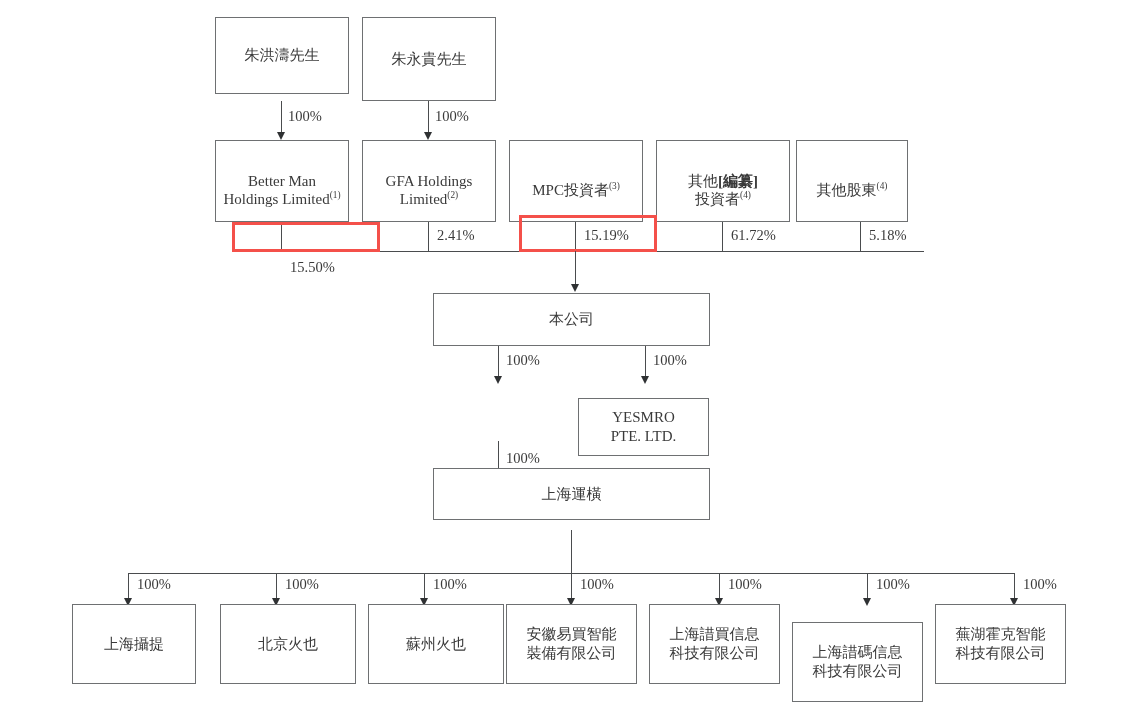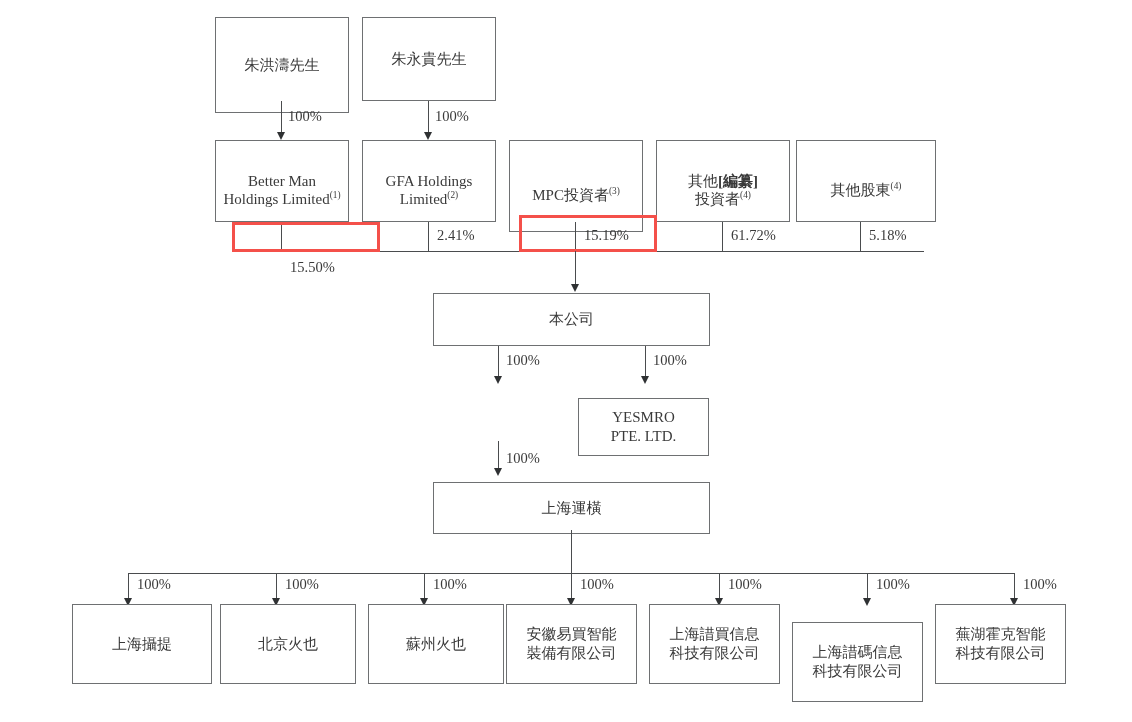--- a/index.html
+++ b/index.html
@@ -82,21 +82,21 @@
   }
   .bold-bracket {
     font-weight: bold;
   }
 </style>
 </head>
 <body>
 
 <div id="chart-root">
 
-  <div class="node" style="left:215px; top:17px; width:134px; height:96px;">
+  <div class="node" style="left:215px; top:17px; width:134px; height:77px;">
     <span class="node-label">朱洪濤先生</span>
   </div>
   <div class="node" style="left:362px; top:17px; width:134px; height:84px;text-align:right;">
     <span class="node-label">朱永貴先生</span>
   </div>
 
   <div class="vline" style="left:281px; top:101px; height:33px;"></div>
   <div class="arrow-head" style="left:277px; top:132px;"></div>
   <div class="pct" style="left:288px; top:108px;">100%</div>
 
@@ -111,33 +111,33 @@
     </span>
   </div>
 
   <div class="node latin" style="left:362px; top:140px; width:134px; height:82px;">
     <span class="node-label">
       <span>GFA Holdings
 Limited</span><sup>(2)</sup>
     </span>
   </div>
 
-  <div class="node" style="left:509px; top:140px; width:134px; height:92px;">
+  <div class="node" style="left:509px; top:140px; width:134px; height:82px;">
     <span class="node-label">
       <span>MPC投資者</span><sup>(3)</sup>
     </span>
   </div>
 
   <div class="node" style="left:656px; top:140px; width:134px; height:82px;">
     <span class="node-label">
       <span>其他</span><span class="bold-bracket">[編纂]</span><br><span>投資者</span><sup>(4)</sup>
     </span>
   </div>
 
-  <div class="node" style="left:796px; top:140px; width:140px; height:82px;">
+  <div class="node" style="left:796px; top:140px; width:112px; height:82px;">
     <span class="node-label">
       <span>其他股東</span><sup>(4)</sup>
     </span>
   </div>
 
   <div class="hline" style="left:232px; top:251px; width:692px;"></div>
 
   <div class="tick" style="left:281px; top:222px; height:29px;"></div>
   <div class="tick" style="left:428px; top:222px; height:29px;"></div>
   <div class="tick" style="left:575px; top:222px; height:29px;"></div>
@@ -171,21 +171,21 @@
 
   <div class="node latin" style="left:578px; top:383px; width:131px; height:58px;margin-top:15px;">
     <span class="node-label">YESMRO
 PTE. LTD.</span>
   </div>
 
   <div class="vline" style="left:498px; top:441px; height:30px;"></div>
   <div class="arrow-head" style="left:494px; top:468px;"></div>
   <div class="pct" style="left:506px; top:450px;">100%</div>
 
-  <div class="node" style="left:433px; top:482px; width:277px; height:52px;">
+  <div class="node" style="left:433px; top:468px; width:277px; height:52px;">
     <span class="node-label">上海運橫</span>
   </div>
 
   <div class="vline" style="left:571px; top:530px; height:43px;"></div>
   <div class="hline" style="left:128px; top:573px; width:887px;"></div>
 
   <div class="vline" style="left:128px; top:573px; height:28px;"></div>
   <div class="arrow-head" style="left:124px; top:598px;"></div>
   <div class="pct" style="left:137px; top:576px;">100%</div>
 
@@ -206,21 +206,21 @@
   <div class="pct" style="left:728px; top:576px;">100%</div>
 
   <div class="vline" style="left:867px; top:573px; height:28px;"></div>
   <div class="arrow-head" style="left:863px; top:598px;"></div>
   <div class="pct" style="left:876px; top:576px;">100%</div>
 
   <div class="vline" style="left:1014px; top:573px; height:28px;"></div>
   <div class="arrow-head" style="left:1010px; top:598px;"></div>
   <div class="pct" style="left:1023px; top:576px;">100%</div>
 
-  <div class="node" style="left:72px; top:604px; width:140px; height:80px;">
+  <div class="node" style="left:72px; top:604px; width:124px; height:80px;">
     <span class="node-label">上海攝提</span>
   </div>
   <div class="node" style="left:220px; top:604px; width:136px; height:80px;">
     <span class="node-label">北京火也</span>
   </div>
   <div class="node" style="left:368px; top:604px; width:136px; height:80px;">
     <span class="node-label">蘇州火也</span>
   </div>
   <div class="node" style="left:506px; top:604px; width:131px; height:80px;">
     <span class="node-label">安徽易買智能

